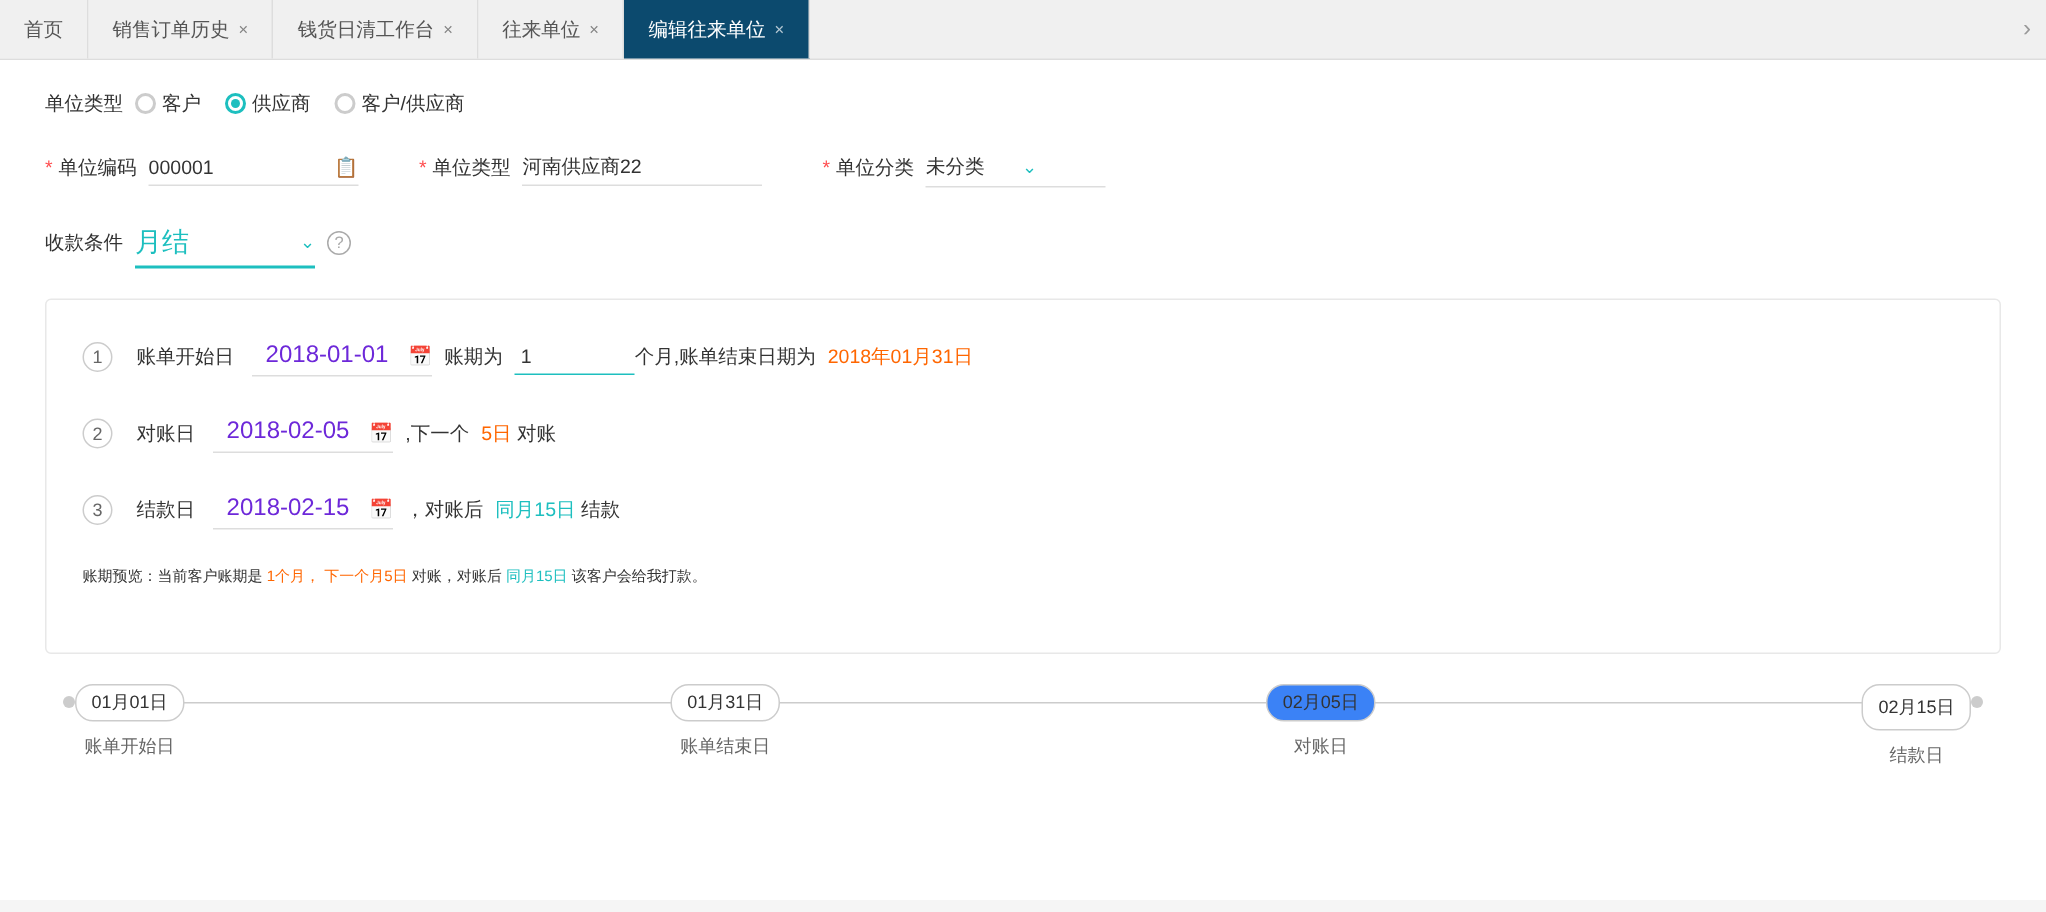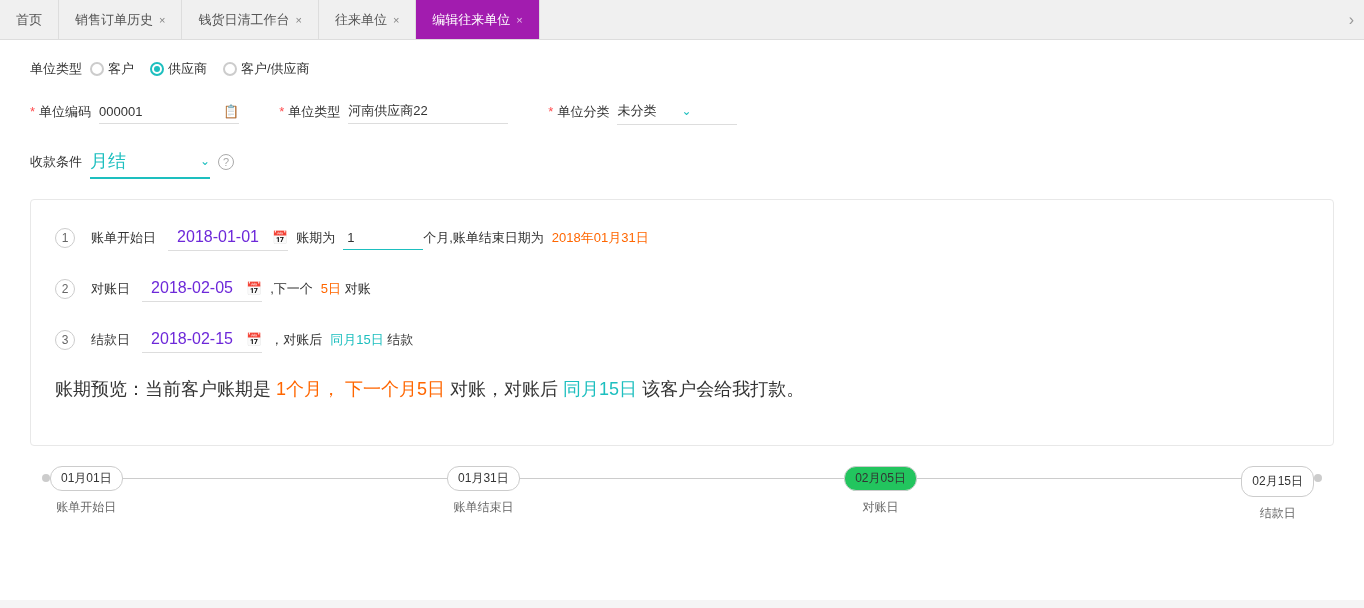--- a/index.html
+++ b/index.html
@@ -20,21 +20,21 @@
       padding: 0 16px;
       cursor: pointer;
       font-size: 13px;
       color: #555;
       border-right: 1px solid #ddd;
       background: #f0f0f0;
       white-space: nowrap;
       gap: 6px;
     }
     .tab.active {
-      background: #a21caf;
+      background: #0c4a6e;
       color: #fff;
     }
     .tab .close-icon {
       font-size: 11px;
       opacity: 0.7;
     }
     .tab-expand {
       margin-left: auto;
       display: flex;
       align-items: center;
@@ -238,21 +238,21 @@
       width: 80px;
     }
     .highlight-orange { color: #f60; }
     .highlight-teal { color: #1dbfbf; }
 
     
     .preview-section {
       margin-top: 4px;
     }
     .preview-text {
-      font-size: 18px;
+      font-size: 10px;
       color: #333;
       margin-bottom: 20px;
     }
   </style>
 </head>
 <body>
 
 <div class="tab-bar">
   <div class="tab">
     <span>首页</span>
@@ -399,21 +399,21 @@
           <div style="border:1px solid #ccc;border-radius:12px;padding:3px 10px;background:#fff;font-size:12px;color:#333;margin-bottom:8px;">01月01日</div>
           <div style="font-size:12px;color:#666;">账单开始日</div>
         </div>
 
         <div style="display:flex;flex-direction:column;align-items:center;">
           <div style="border:1px solid #ccc;border-radius:12px;padding:3px 10px;background:#fff;font-size:12px;color:#333;margin-bottom:8px;text-align:right;">01月31日</div>
           <div style="font-size:12px;color:#666;">账单结束日</div>
         </div>
 
         <div style="display:flex;flex-direction:column;align-items:center;">
-          <div style="border:1px solid #ccc;border-radius:12px;padding:3px 10px;background:#22c55e;font-size:12px;color:#333;margin-bottom:8px;">02月05日</div>
+          <div style="border:1px solid #ccc;border-radius:12px;padding:3px 10px;background:#3b82f6;font-size:12px;color:#333;margin-bottom:8px;">02月05日</div>
           <div style="font-size:12px;color:#666;">对账日</div>
         </div>
 
         <div style="display:flex;flex-direction:column;align-items:center;">
           <div style="border:1px solid #ccc;border-radius:12px;padding:6px 10px;background:#fff;font-size:12px;color:#333;margin-bottom:8px;">02月15日</div>
           <div style="font-size:12px;color:#666;">结款日</div>
         </div>
 
       </div>
     </div>

